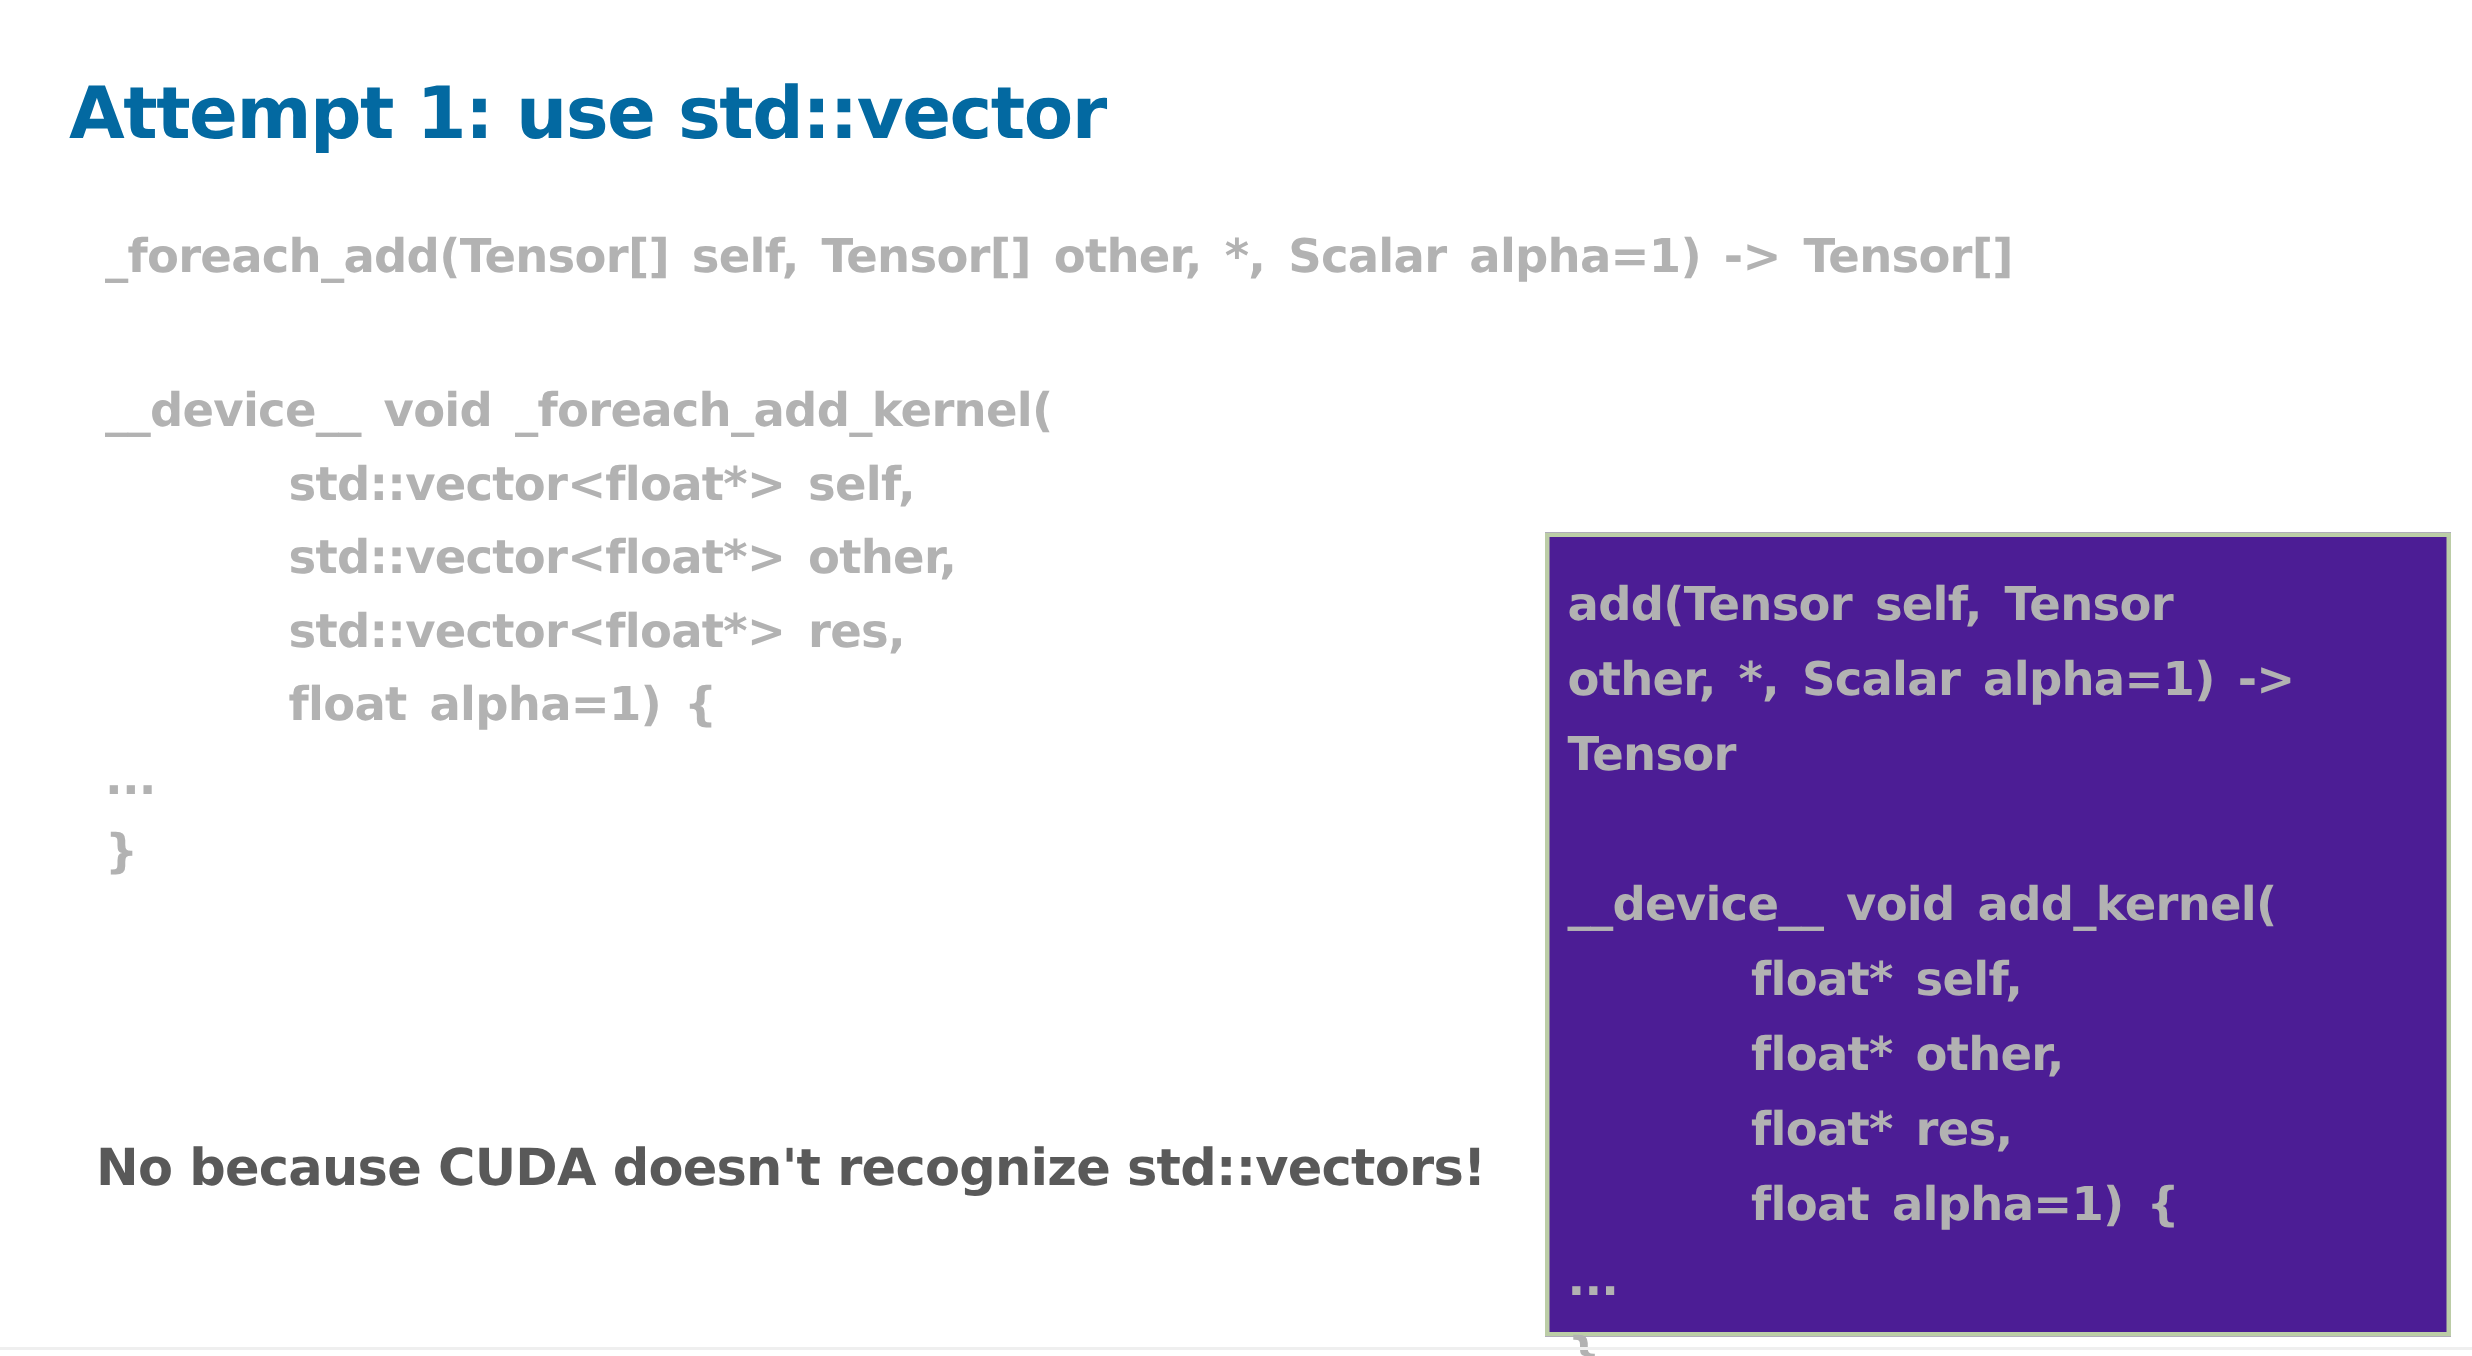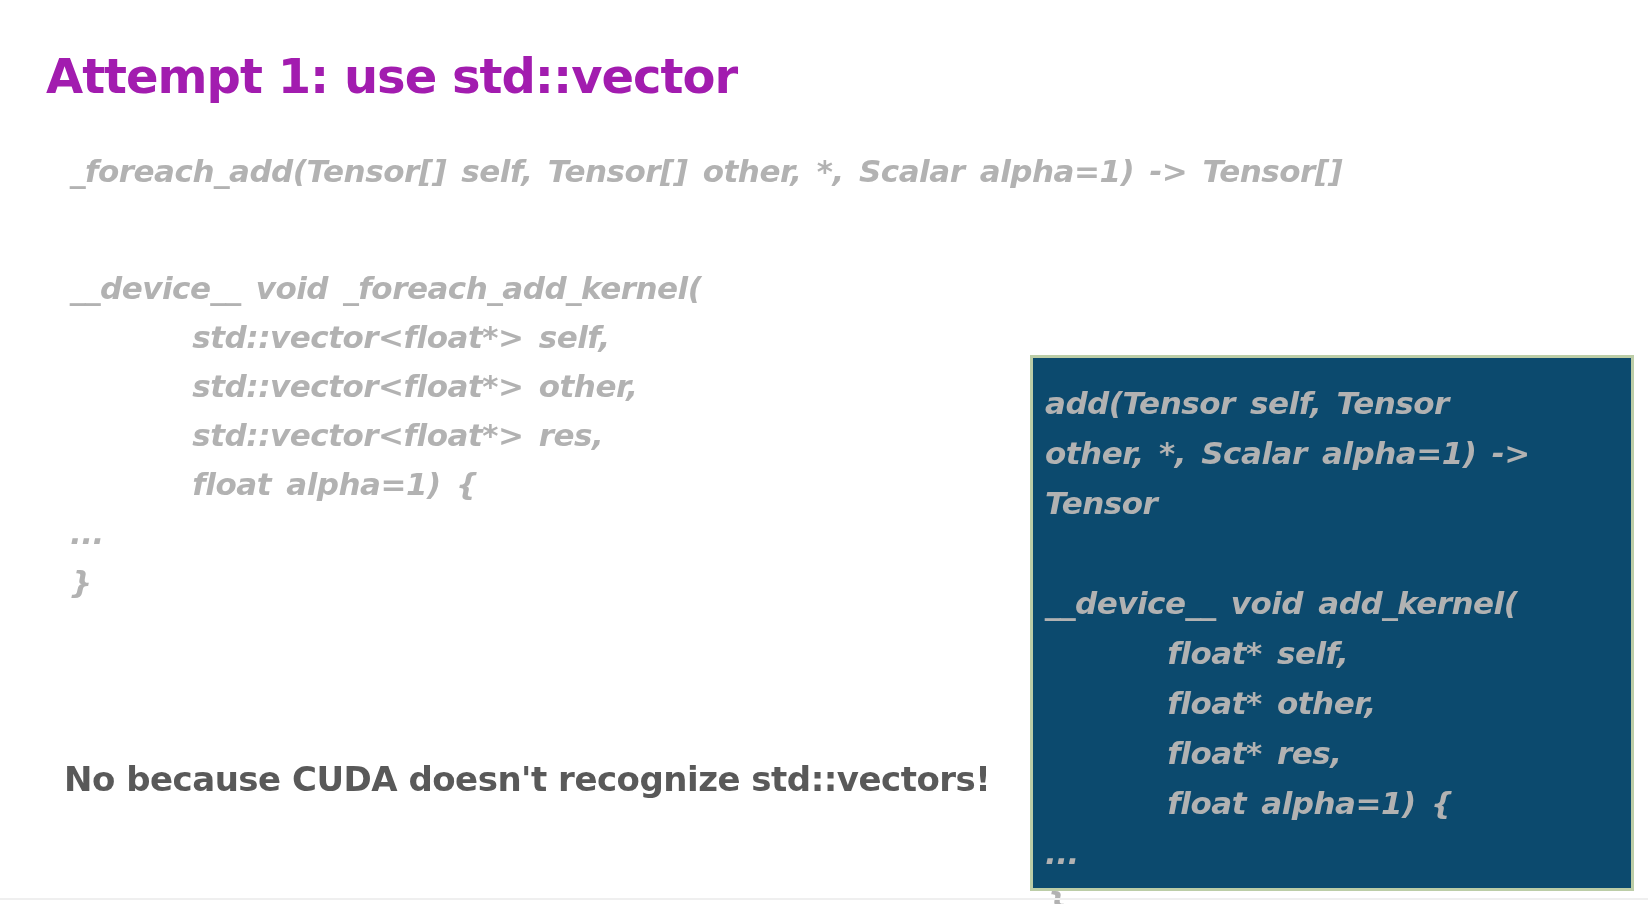--- a/index.html
+++ b/index.html
@@ -20,65 +20,64 @@
     background: #ffffff;
   }
   .slide-title {
     position: absolute;
     left: 46px;
     top: 48px;
     margin: 0;
     font-size: 48px;
     font-weight: bold;
     letter-spacing: -1px;
-    color: #a21caf;
+    color: #0369a1;
     white-space: pre;
   }
   .code {
     margin: 0;
     font-family: "DejaVu Sans", "Liberation Sans", sans-serif;
     font-weight: bold;
     color: #b2b2b2;
     font-size: 31px;
     letter-spacing: -0.5px;
     word-spacing: 5px;
     white-space: pre;
-    font-style: italic;
   }
   .sig-line {
     position: absolute;
     left: 70px;
     top: 150px;
     line-height: 42px;
   }
   .kernel-block {
     position: absolute;
     left: 70px;
-    top: 264px;
+    top: 250px;
     line-height: 49px;
   }
   .commentary {
     position: absolute;
     left: 64px;
     top: 662px;
     font-size: 34px;
     font-weight: bold;
     letter-spacing: -0.5px;
     color: #595959;
     line-height: 47px;
     white-space: pre;
   }
   .callout {
     position: absolute;
     left: 1030px;
     top: 355px;
     width: 598px;
     height: 530px;
     border: 3px solid #bccda7;
-    background: #0c4a6e;
+    background: #4c1d95;
     overflow: visible;
   }
   .callout-code {
     position: absolute;
     left: 12px;
     top: 20px;
     line-height: 50px;
   }
   .slide-bottom-edge {
     position: absolute;

